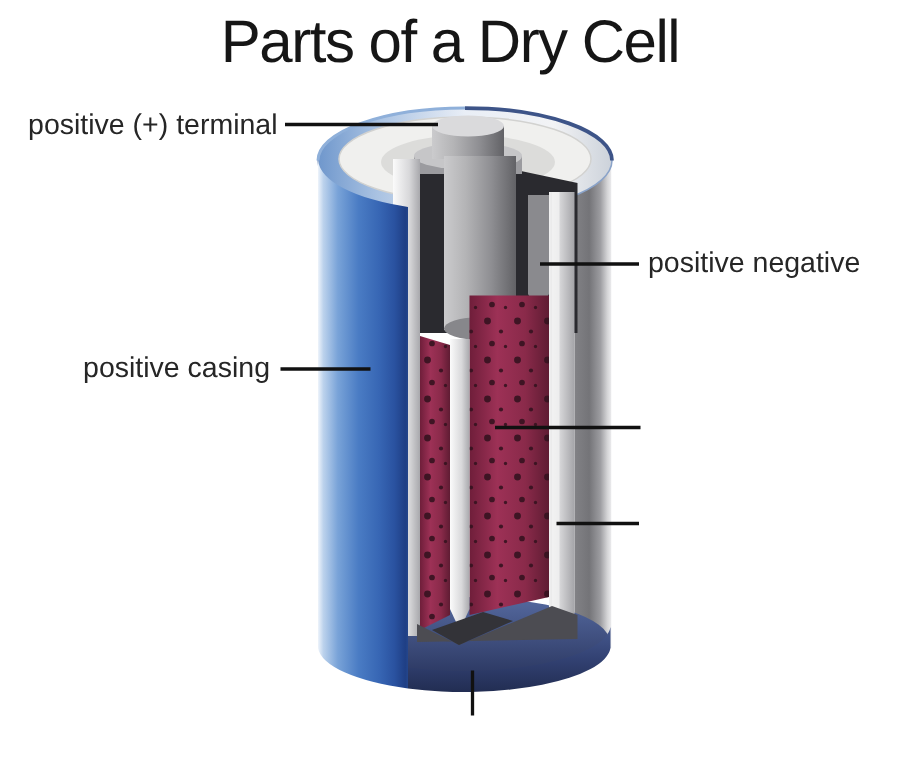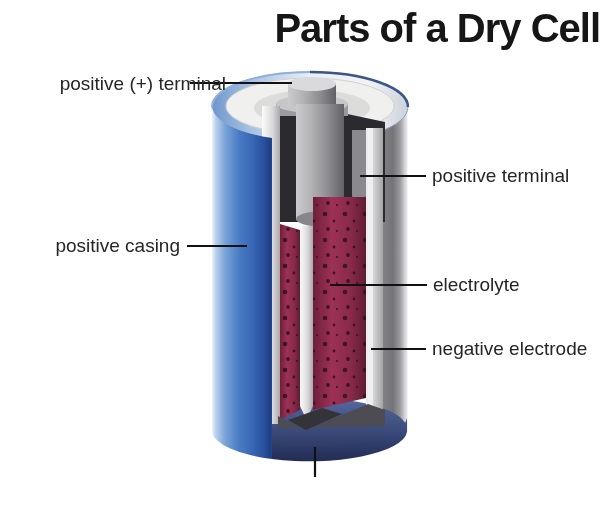--- a/index.html
+++ b/index.html
@@ -3,22 +3,22 @@
 <meta charset="utf-8">
 <style>
   html,body{margin:0;padding:0;}
   body{
     width:600px;height:512px;background:#ffffff;position:relative;overflow:hidden;
     font-family:"Liberation Sans","DejaVu Sans",sans-serif;
   }
   .stage{position:absolute;inset:0;width:600px;height:512px;}
   svg.diagram{position:absolute;left:0;top:0;}
   .title{
-    position:absolute;left:0;top:6px;width:600px;text-align:right;
-    font-size:40px;font-weight:700;letter-spacing:-1px;color:#161616;
+    position:absolute;left:0;top:6px;width:600px;text-align:center;
+    font-size:40px;font-weight:400;letter-spacing:-1px;color:#161616;
   }
   .lbl{
     position:absolute;font-size:19px;color:#262626;white-space:nowrap;line-height:23px;
   }
   .lbl.right-align{text-align:right;}
 </style>
 </head>
 <body>
 
 <div class="stage">
@@ -147,24 +147,22 @@
       <line x1="187" y1="246" x2="247" y2="246"></line>
       <line x1="360" y1="176" x2="426" y2="176"></line>
       <line x1="330" y1="285" x2="427" y2="285"></line>
       <line x1="371" y1="349" x2="426" y2="349"></line>
       <line x1="315" y1="447" x2="315" y2="477"></line>
     </g>
   </svg>
 
   <div class="title">Parts of a Dry Cell</div>
 
-  <div class="lbl right-align" style="left:0;width:185px;top:72px;padding-left:41px;">positive (+) terminal</div>
+  <div class="lbl right-align" style="left:0;width:185px;top:72px;">positive (+) terminal</div>
 
   <div class="lbl right-align" style="left:0;width:180px;top:234px;">positive casing</div>
 
-  <div class="lbl" style="left:432px;top:164px;">positive terminal</div>
+  <div class="lbl" style="left:432px;top:164px;">positive negative</div>
 
-  <div class="lbl" style="left:433px;top:273px;">electrolyte</div>
 
-  <div class="lbl" style="left:432px;top:337px;">negative electrode</div>
 
 
 </div>
 
 </body></html>

